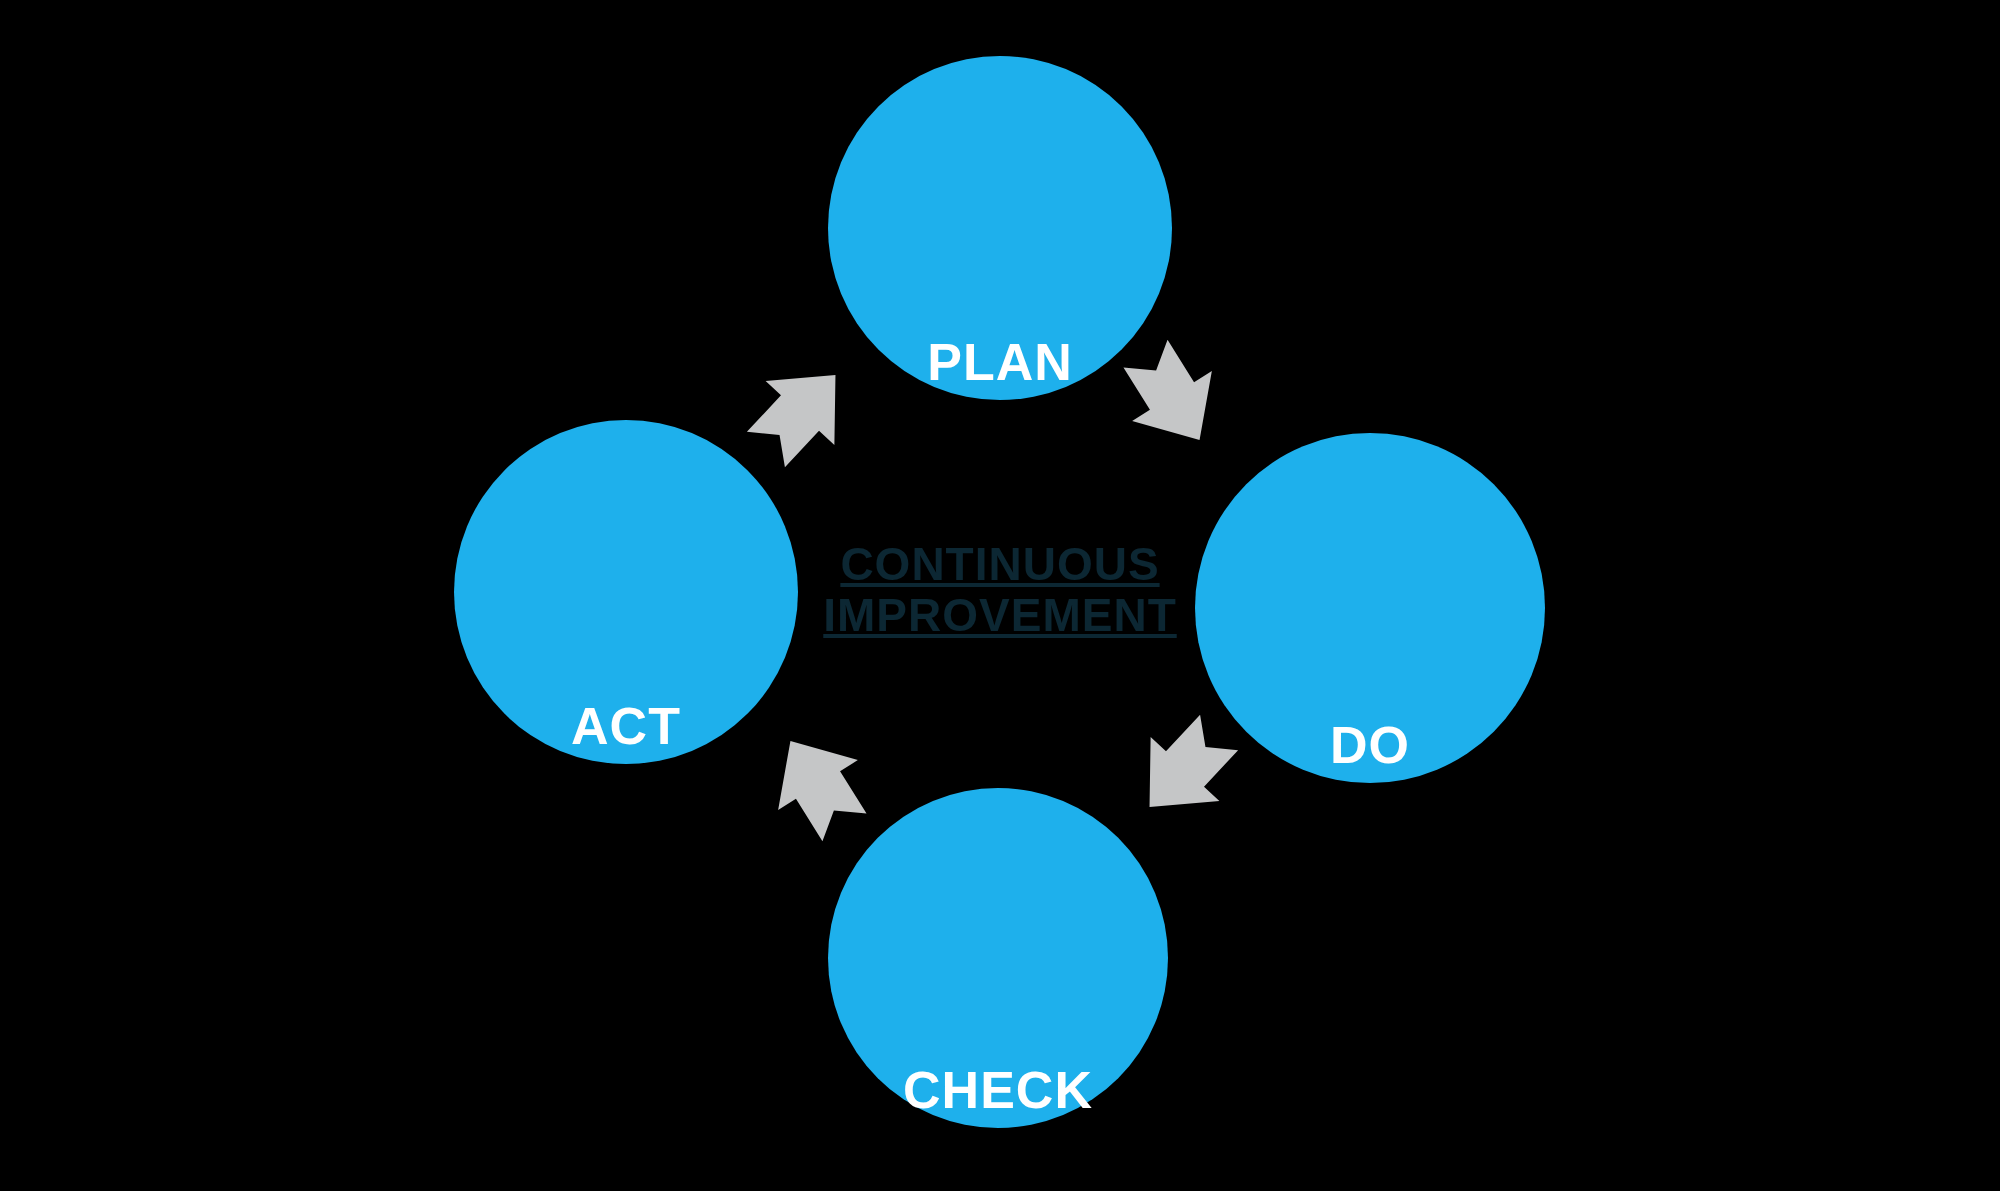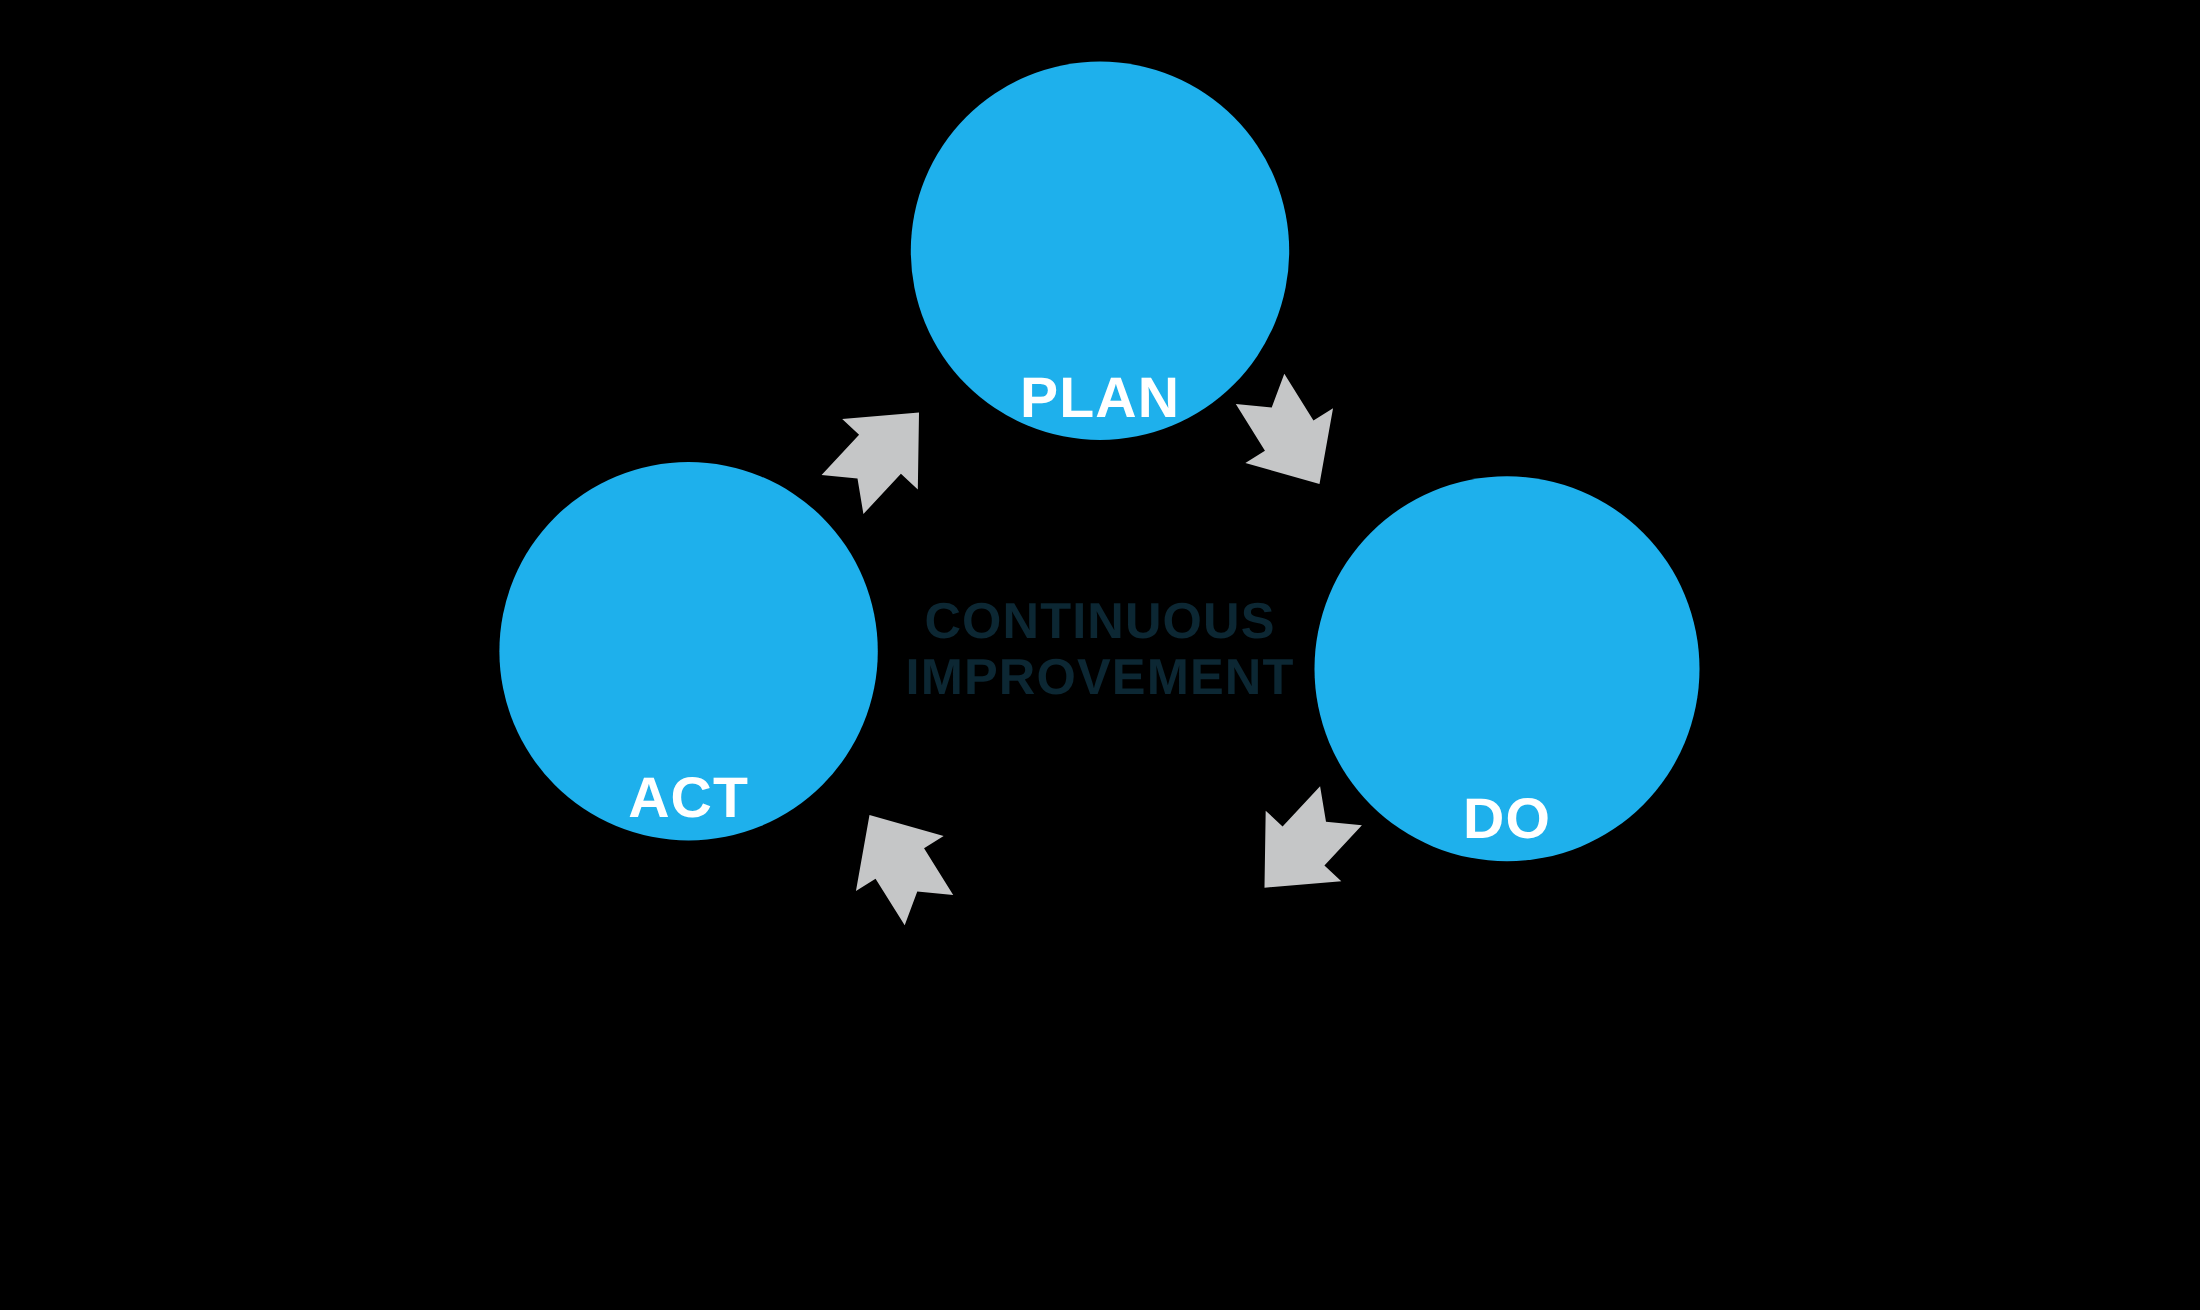--- a/index.html
+++ b/index.html
@@ -50,20 +50,21 @@
     top: 590px;
     transform: translate(-50%, -50%);
     text-align: center;
     color: var(--center-text, #0C2733);
     font-size: 46px;
     font-weight: 700;
     line-height: 51px;
     letter-spacing: 1px;
     white-space: nowrap;
     user-select: none;
+    text-decoration: underline;
   }
 </style>
 </head>
 <body>
 
 <div class="stage">
 
   <svg class="arrows-layer" viewBox="0 0 2000 1191" xmlns="http://www.w3.org/2000/svg">
     <polygon class="arrow" points="-50,-26 0,-26 0,-47 52,0 0,47 0,26 -50,26 -30,0" transform="translate(800,413) rotate(-47)"></polygon>
     <polygon class="arrow" points="-50,-26 0,-26 0,-47 52,0 0,47 0,26 -50,26 -30,0" transform="translate(1172,396) rotate(58)"></polygon>
@@ -72,20 +73,23 @@
   </svg>
 
   <div class="node node-plan">
     <span class="node-label">PLAN</span>
   </div>
 
   <div class="node node-do">
     <span class="node-label">DO</span>
   </div>
 
+  <div class="node node-check">
+    <span class="node-label">CHECK</span>
+  </div>
 
   <div class="node node-act">
     <span class="node-label">ACT</span>
   </div>
 
   <div class="center-caption">
     <div>CONTINUOUS</div>
     <div>IMPROVEMENT</div>
   </div>
 

